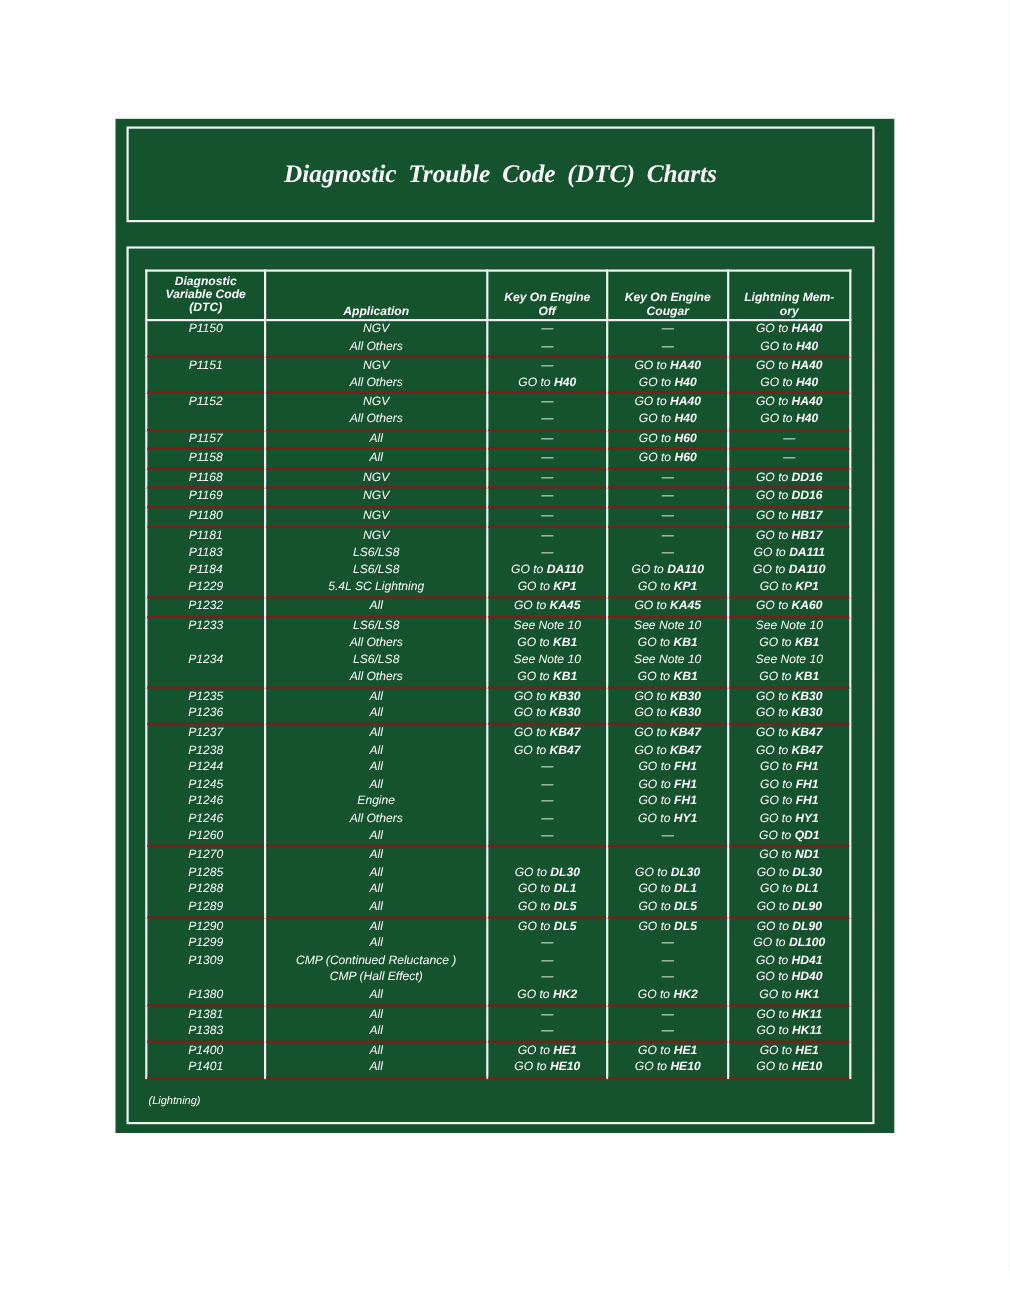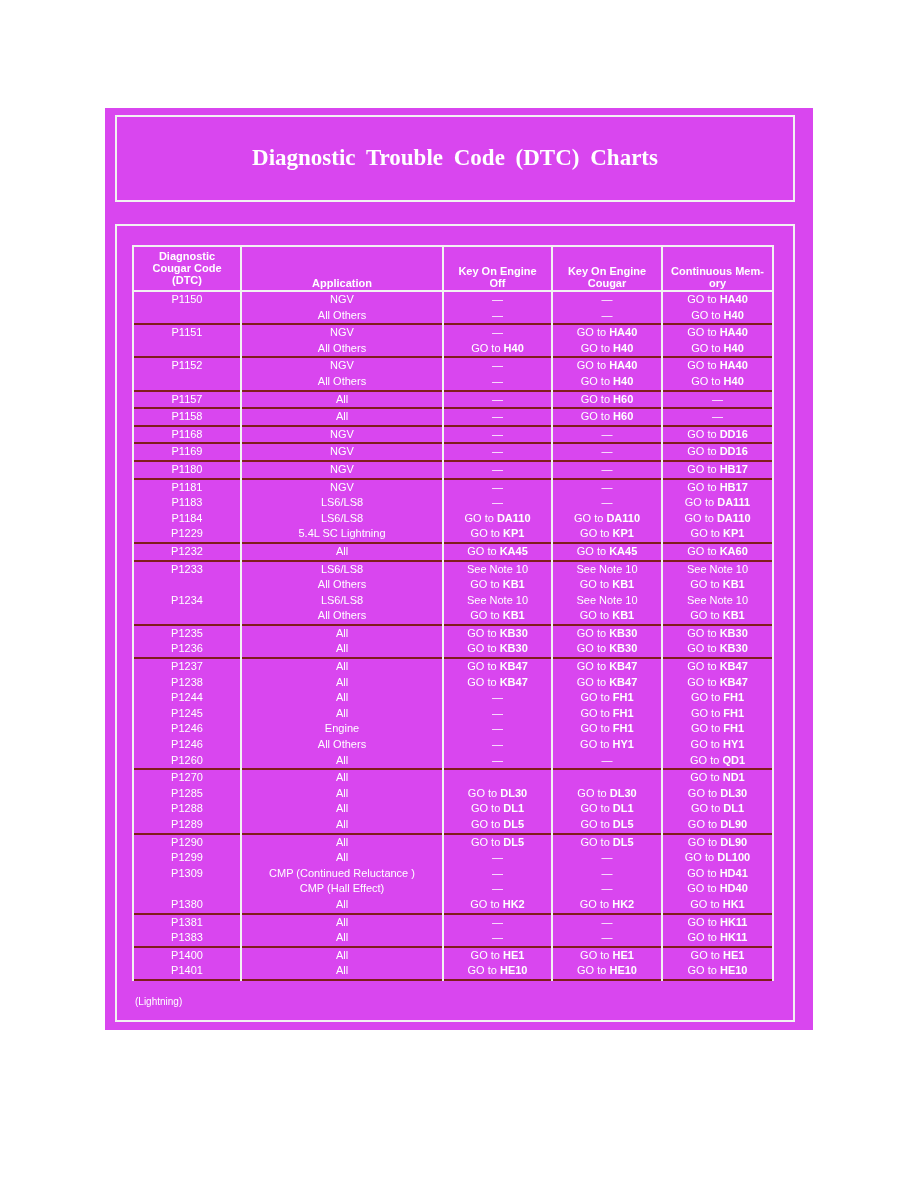--- a/index.html
+++ b/index.html
@@ -1,19 +1,20 @@
 <!DOCTYPE html>
 <html><head>
 <meta charset="utf-8">
 <style>
   html, body { margin: 0; padding: 0; background: #ffffff; }
   body { width: 918px; height: 1188px; position: relative; overflow: hidden; }
   .page {
     position: absolute; left: 105px; top: 108px; width: 708px; height: 922px;
-    background: #d946ef;
+    background: #14532d;
+    font-style: italic;
   }
   .title-box {
     position: absolute; left: 10px; top: 7px; width: 680px; height: 87px;
     border: 2px solid #f2f2f2; box-sizing: border-box;
     display: flex; align-items: center; justify-content: center;
   }
   .title {
     color: #ffffff; font-family: "Liberation Serif", serif; font-weight: bold;
     font-size: 23px; word-spacing: 5px; margin-top: -2px;
   }
@@ -63,34 +64,34 @@
           <col class="c1">
           <col class="c2">
           <col class="c3">
           <col class="c4">
           <col class="c5">
         </colgroup>
       <thead>
         <tr>
           <th class="first">
             <span class="hl">Diagnostic</span><br>
-            <span class="hl">Cougar Code</span><br>
+            <span class="hl">Variable Code</span><br>
             <span class="hl">(DTC)</span>
           </th>
           <th>Application</th>
           <th>
             <span>Key On Engine</span><br>
             <span>Off</span>
           </th>
           <th>
             <span>Key On Engine</span><br>
             <span>Cougar</span>
           </th>
           <th>
-            <span>Continuous Mem-</span><br>
+            <span>Lightning Mem-</span><br>
             <span>ory</span>
           </th>
         </tr>
       </thead>
     <tbody class="group">
           <tr>
             <td>
               <span class="line"><span>P1150</span></span>
               <span class="line"><span></span></span>
             </td>

